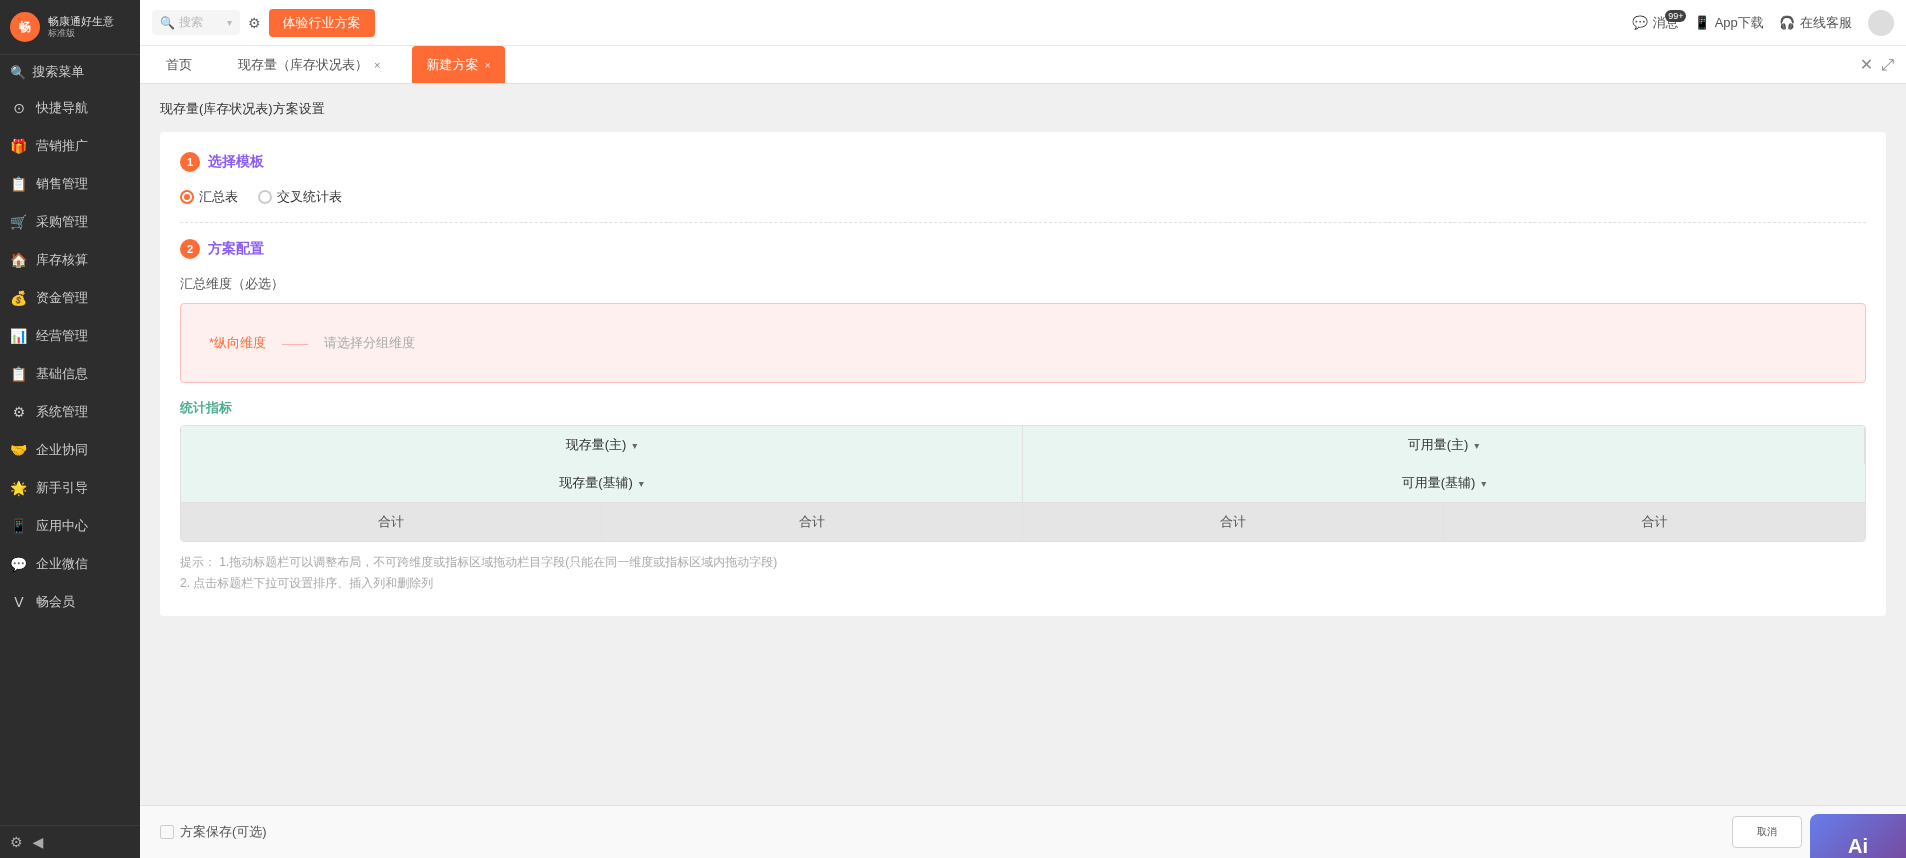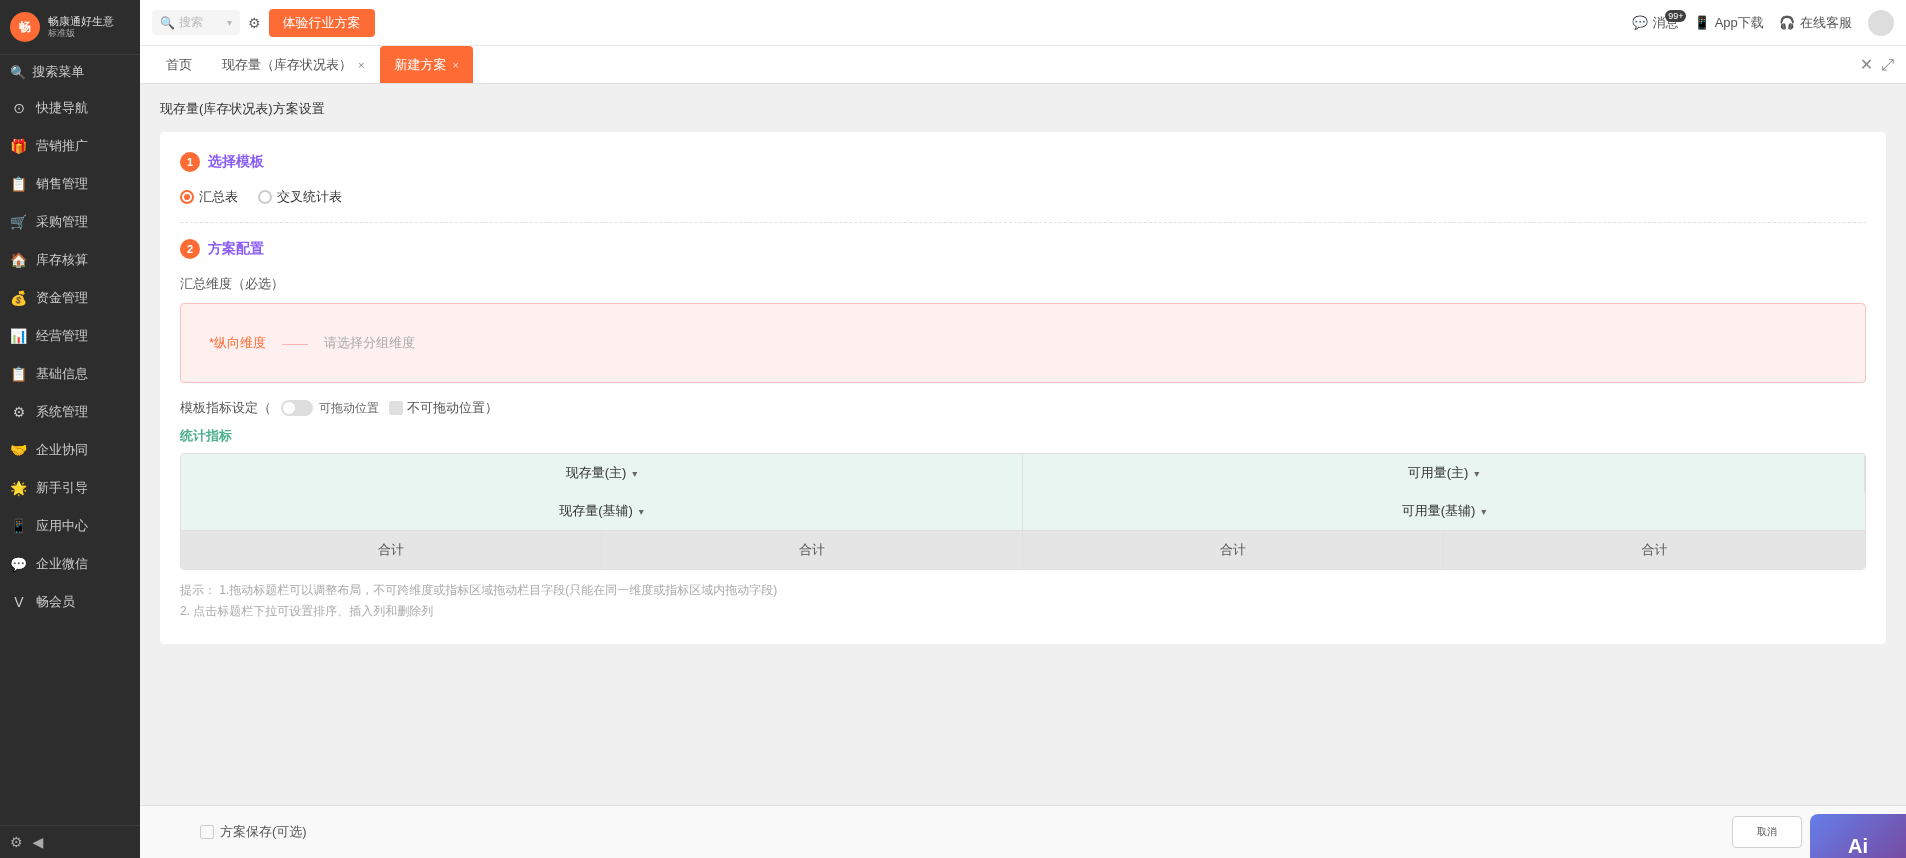--- a/index.html
+++ b/index.html
@@ -108,21 +108,21 @@
 
     
     .tabs {
       background: #fff;
       display: flex;
       align-items: center;
       padding: 0 12px;
       border-bottom: 1px solid #e0e0e0;
       height: 38px;
       flex-shrink: 0;
-      gap: 2px;
+      gap: 18px;
     }
     .tab {
       padding: 6px 14px;
       cursor: pointer;
       font-size: 13px;
       color: #555;
       display: flex; align-items: center; gap: 6px;
       border-radius: 4px 4px 0 0;
       height: 100%;
       align-items: center;
@@ -269,21 +269,21 @@
       background: #f9f9f9;
       border-top: 1px solid #e0e0e0;
       padding: 10px 20px;
       display: flex;
       align-items: center;
       gap: 8px;
       flex-shrink: 0;
     }
     .save-checkbox-area {
       display: flex; align-items: center; gap: 6px;
-      font-size: 13px; color: #555; margin-left: 40px;
+      font-size: 13px; color: #555;
     }
     .checkbox { width: 14px; height: 14px; border: 1px solid #ccc; border-radius: 2px; }
     .bottom-actions { margin-left: auto; display: flex; gap: 10px; }
     .btn-cancel {
       background: white; border: 1px solid #d0d0d0;
       padding: 7px 24px; border-radius: 4px; cursor: pointer; font-size: 10px; color: #555;
     }
     .btn-query {
       background: #ff6b35; color: white; border: none;
       padding: 7px 24px; border-radius: 4px; cursor: pointer; font-size: 13px;
@@ -461,33 +461,20 @@
       <div class="section-label">汇总维度（必选）</div>
 
       <div class="dimension-box">
         <div class="dimension-placeholder">
           <span style="color:#ff6b35;">*纵向维度</span>
           <span style="color:#ffaaaa;margin:0 8px;">——</span>
           <span style="color:#aaa;">请选择分组维度</span>
         </div>
       </div>
 
-      <div class="indicator-header">
-        <span style="font-size:13px;color:#555;">模板指标设定（</span>
-        <div class="toggle-box">
-          <div class="toggle-pill">
-            <div class="toggle-dot"></div>
-          </div>
-          <span>可拖动位置</span>
-        </div>
-        <div style="display:flex;align-items:center;gap:4px;">
-          <div style="width:14px;height:14px;background:#e0e0e0;border-radius:2px;display:inline-block;"></div>
-          <span style="font-size:13px;color:#555;">不可拖动位置）</span>
-        </div>
-      </div>
 
       <div class="indicator-label" style="color:#4caf8f;margin-bottom:8px;font-size:13px;font-weight:bold;">统计指标</div>
 
       <div class="stats-table">
         <div class="stats-table-header">
           <div class="stats-cell">
             <span>现存量(主)</span>
             <span class="dropdown-arrow">▾</span>
           </div>
           <div class="stats-cell">

